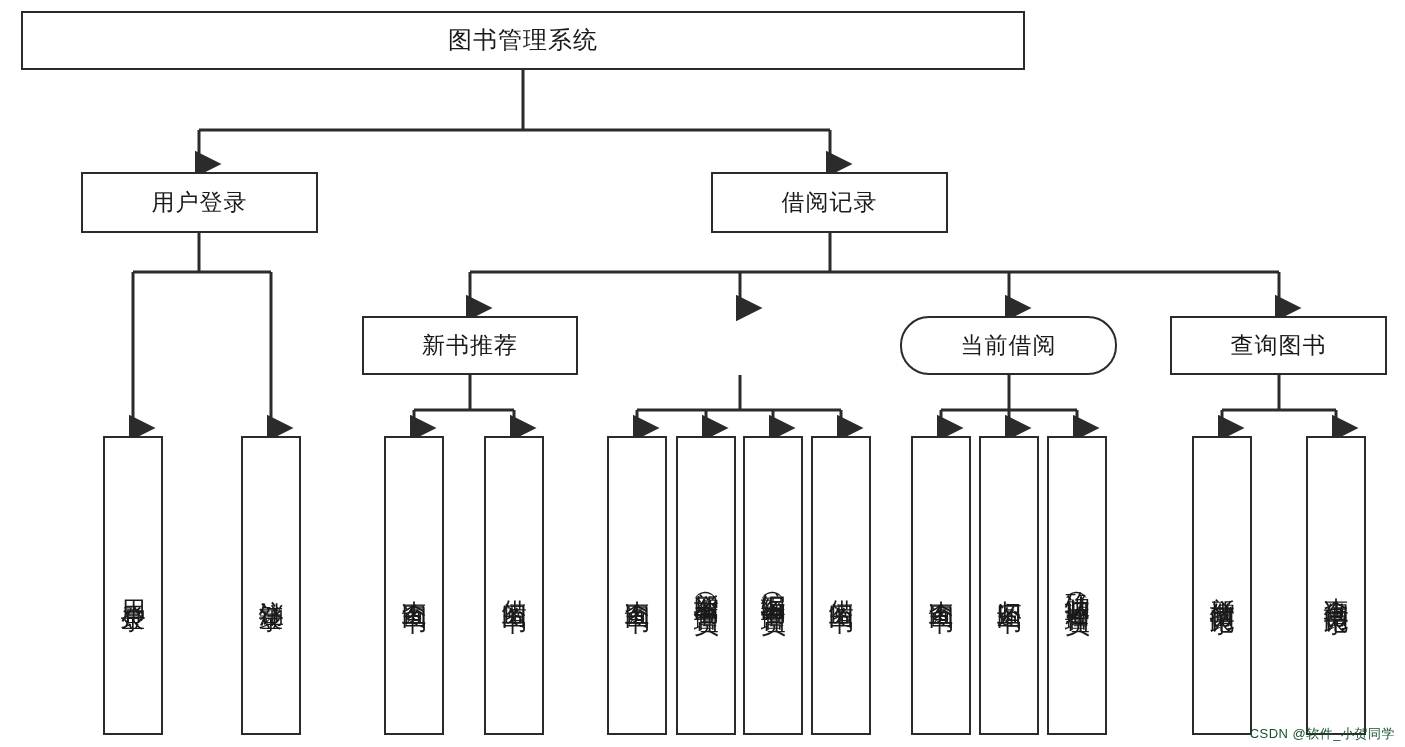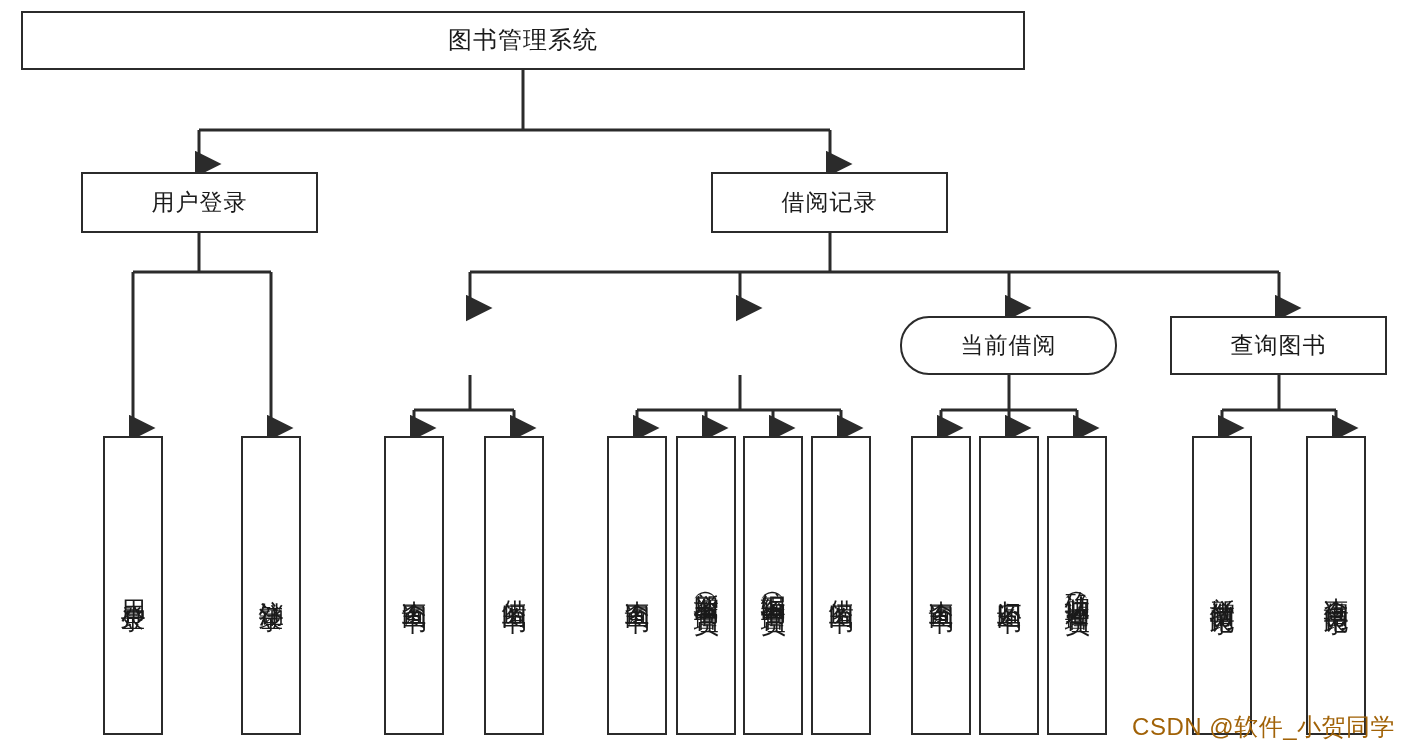--- a/index.html
+++ b/index.html
@@ -57,22 +57,22 @@
   .node.v .vtext {
     writing-mode: vertical-rl;
     text-orientation: upright;
     display: block;
     white-space: nowrap;
   }
   #watermark {
     position: absolute;
     right: 10px;
     bottom: 4px;
-    font-size: 24px;
-    color: #a16207;
+    font-size: 13px;
+    color: #14532d;
     letter-spacing: 0.5px;
     white-space: nowrap;
     user-select: none;
   }
 </style>
 </head>
 <body>
 
 <div id="canvas">
 
@@ -126,20 +126,21 @@
       <path d="M 1222 410 L 1222 428" marker-end="url(#arrow)"></path>
       <path d="M 1336 410 L 1336 428" marker-end="url(#arrow)"></path>
     </g>
   </svg>
 
   <div class="node h title" style="left:21px; top:11px; width:1004px; height:59px;">图书管理系统</div>
 
   <div class="node h" style="left:81px; top:172px; width:237px; height:61px;">用户登录</div>
   <div class="node h" style="left:711px; top:172px; width:237px; height:61px;">借阅记录</div>
 
+  <div class="node h" style="left:362px; top:316px; width:216px; height:59px;">新书推荐</div>
   <div class="node h" style="left:900px; top:316px; width:217px; height:59px;border-radius:29px;">当前借阅</div>
   <div class="node h" style="left:1170px; top:316px; width:217px; height:59px;">查询图书</div>
 
   <div class="node v" style="left:103px; top:436px; width:60px; height:299px;">
     <span class="vtext">用户登录</span>
   </div>
   <div class="node v" style="left:241px; top:436px; width:60px; height:299px;">
     <span class="vtext">注销登录</span>
   </div>
 

